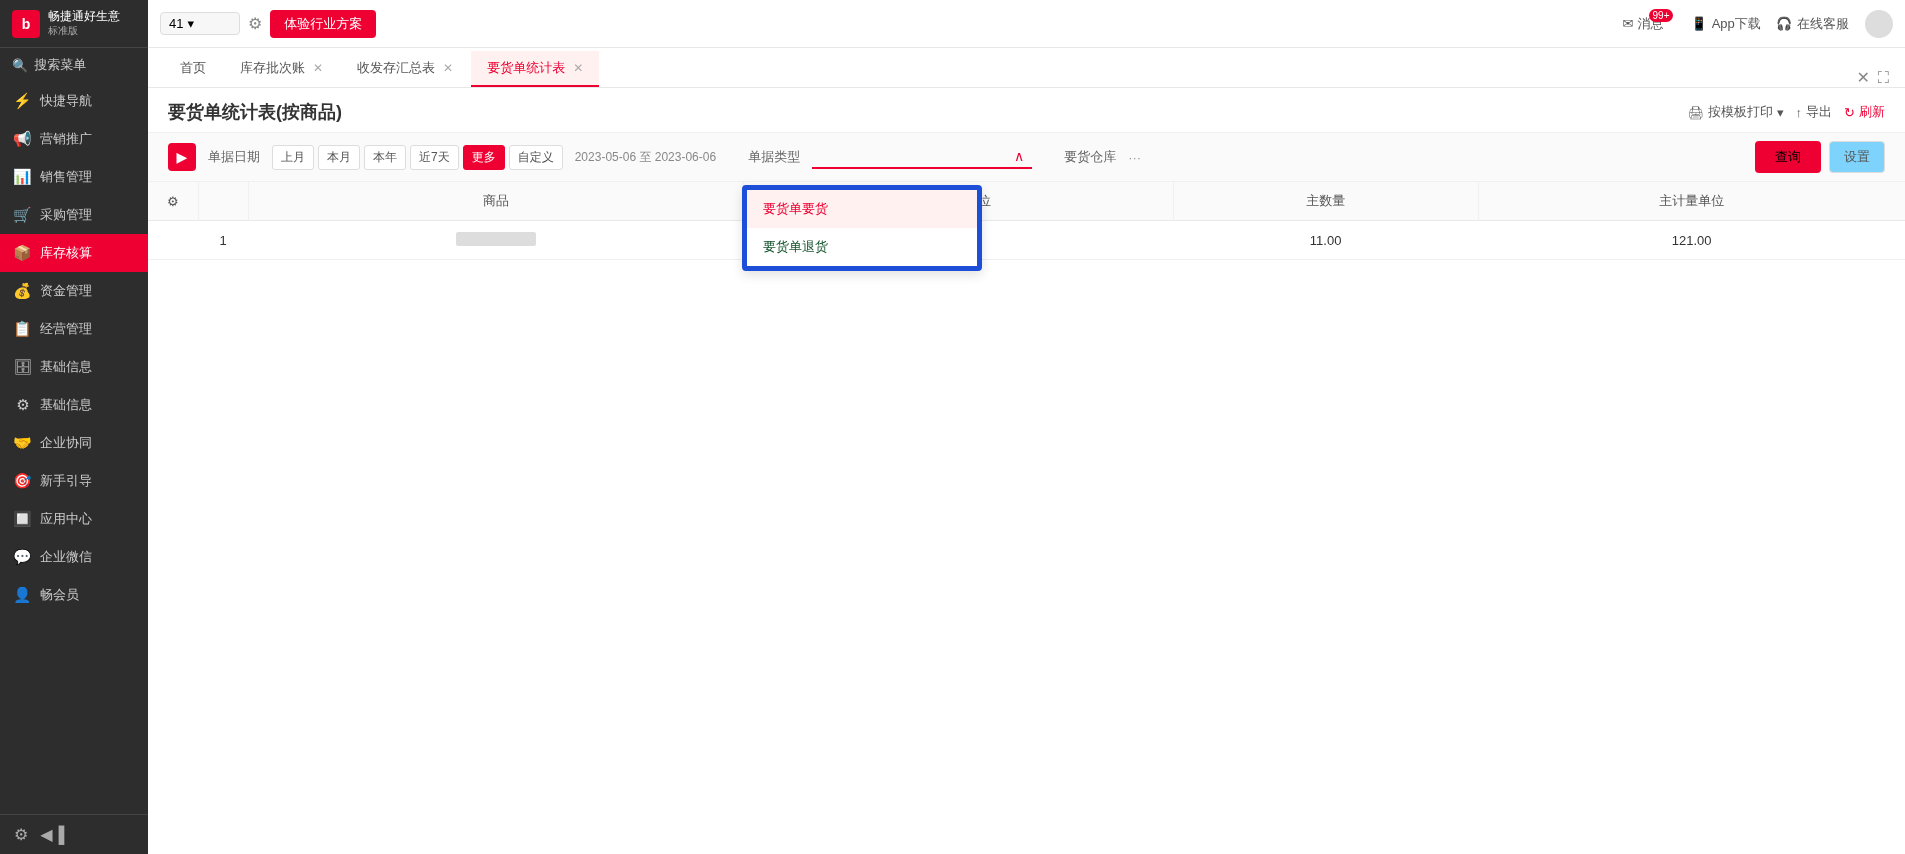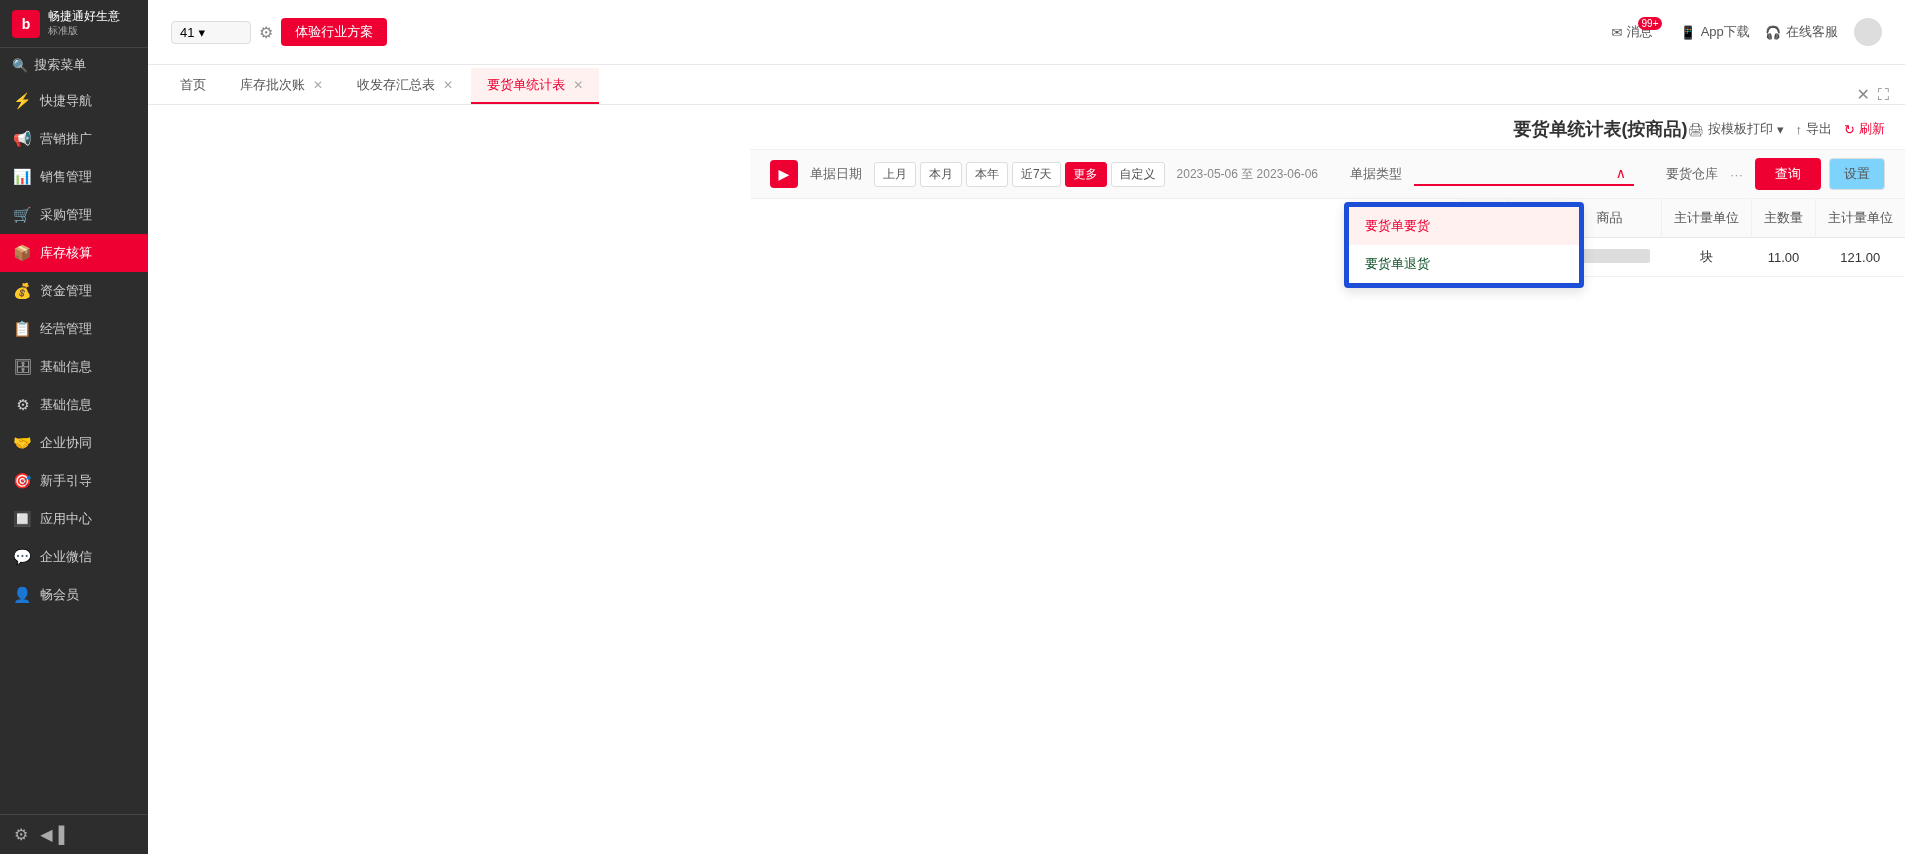--- a/index.html
+++ b/index.html
@@ -76,24 +76,24 @@
       flex: 1;
       display: flex;
       flex-direction: column;
       background: #f0f2f5;
       overflow: hidden;
     }
 
     
     .topbar {
       background: #fff;
-      height: 65px;
-      display: flex;
-      align-items: center;
-      padding: 0 23px;
+      height: 48px;
+      display: flex;
+      align-items: center;
+      padding: 0 12px;
       border-bottom: 1px solid #e8e8e8;
       gap: 4px;
       flex-shrink: 0;
     }
     .topbar-left {
       display: flex;
       align-items: center;
       gap: 8px;
       flex: 1;
     }
@@ -202,21 +202,20 @@
     }
 
     
     .page-content {
       flex: 1;
       overflow: hidden;
       display: flex;
       flex-direction: column;
       background: #fff;
       margin: 0;
-      align-items: flex-end;
     }
 
     
     .page-header {
       display: flex;
       align-items: center;
       justify-content: space-between;
       padding: 12px 20px 8px;
       flex-shrink: 0;
     }
@@ -323,21 +322,21 @@
     }
     .filter-warehouse-label { color: #666; font-size: 13px; margin-left: 20px; }
     .filter-warehouse-dots { color: #999; cursor: pointer; }
     .filter-right-btns {
       margin-left: auto;
       display: flex;
       gap: 8px;
     }
     .btn-query {
       background: #e03;
-      color: #ffffff;
+      color: #000000;
       border: none;
       border-radius: 4px;
       padding: 6px 20px;
       cursor: pointer;
       font-size: 13px;
     }
     .btn-settings {
       background: #7dd3fc;
       color: #555;
       border: 1px solid #ddd;

